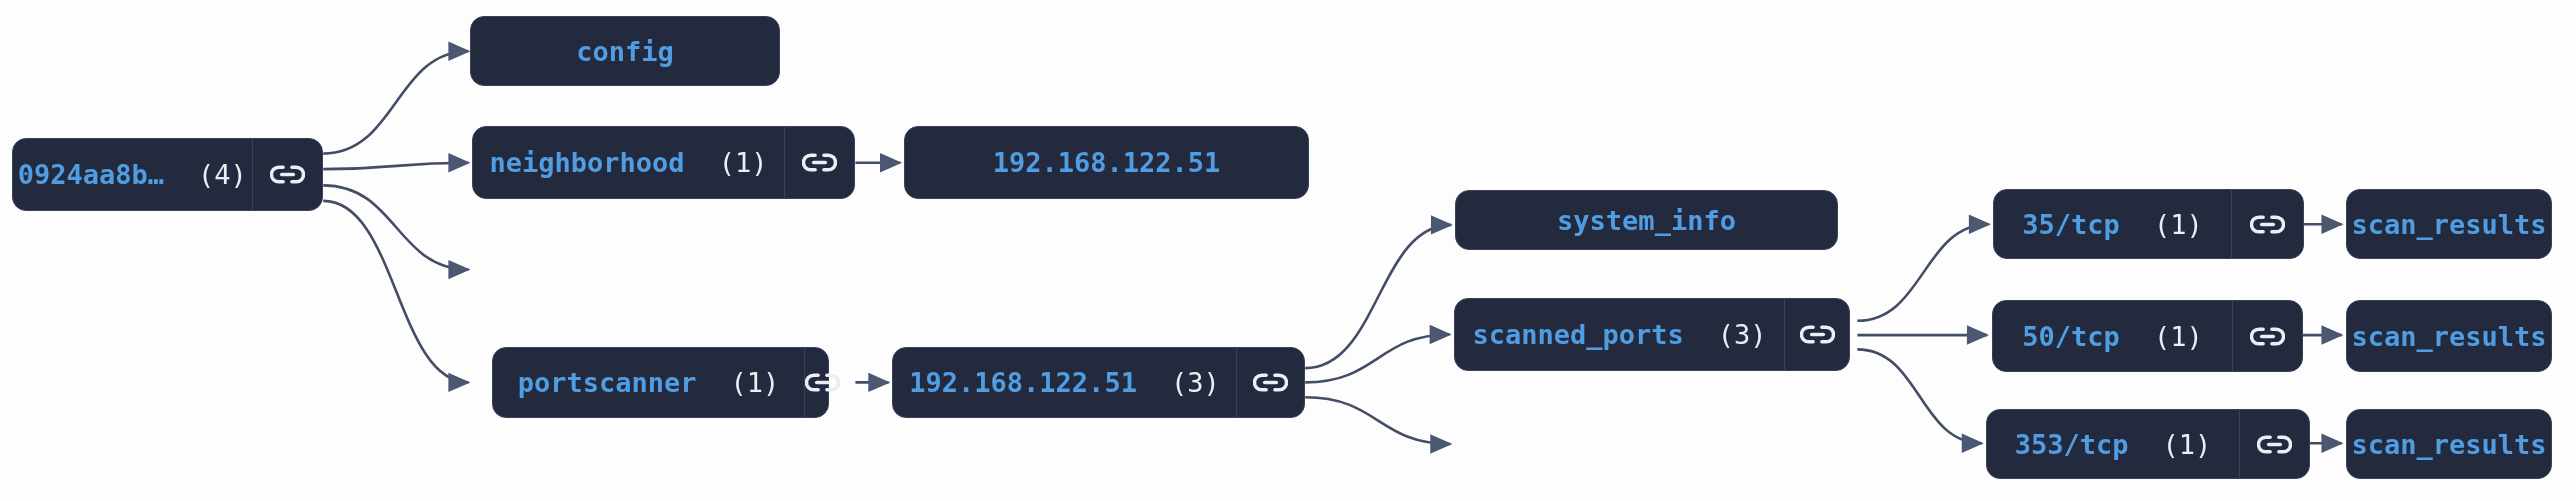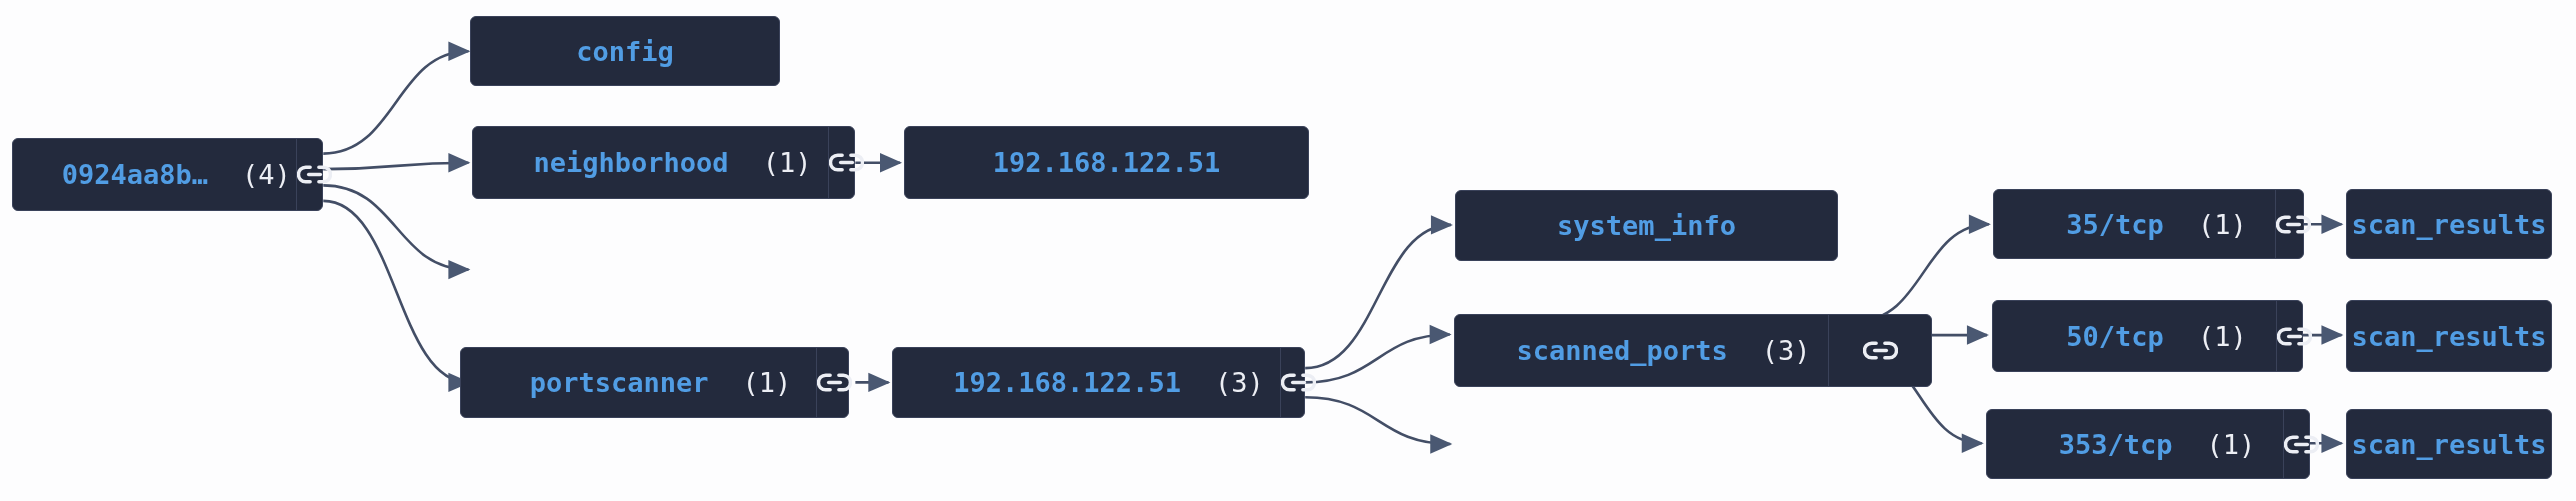--- a/index.html
+++ b/index.html
@@ -22,28 +22,27 @@
   .canvas{position:relative;width:2576px;height:501px;}
   svg.edges{position:absolute;left:0;top:0;width:2576px;height:501px;}
   svg.edges path.edge{fill:none;stroke:var(--edge-color);stroke-width:4px;}
   svg.edges .arrowhead{fill:var(--arrow-color);}
   .node{
     position:absolute;
     display:flex;
     align-items:stretch;
     background:var(--node-background);
     border:1.3px solid var(--node-border);
-    border-radius:6px;
+    border-radius:14px;
     cursor:pointer;
   }
   .node-text{
     display:flex;align-items:center;justify-content:center;
     gap:34px;
     flex:0 0 auto;
-    margin-left:44px;
   }
   .node-link{
     flex:1 1 auto;
     display:flex;align-items:center;justify-content:center;
     border-left:1.3px solid var(--divider-color);
   }
   .node.leaf{align-items:center;justify-content:center;}
   .key{
     color:var(--key-text-color);
     font-size:27px;font-weight:700;line-height:1;white-space:nowrap;
@@ -53,24 +52,24 @@
     font-size:27px;font-weight:500;line-height:1;white-space:nowrap;
   }
   .link-icon-svg{stroke:var(--icon-color);fill:none;stroke-width:2.4;stroke-linecap:round;stroke-linejoin:round;}
 
   
   .n-root{left:11.7px;top:138px;width:311px;height:73px}          .n-root .node-text{width:239px}
   .n-config{left:470px;top:16px;width:310px;height:70px}
   .n-neighborhood{left:472px;top:126px;width:383px;height:73px} .n-neighborhood .node-text{width:311px}
   .n-ip1{left:904px;top:126px;width:405px;height:73px}
   .n-platform{left:472px;top:235px;width:339px;height:70px}
-  .n-portscanner{left:460px;top:347px;width:389px;height:71px}  .n-portscanner .node-text{width:311px}
+  .n-portscanner{left:492px;top:347px;width:337px;height:71px}  .n-portscanner .node-text{width:311px}
   .n-ip2{left:892px;top:347px;width:413px;height:71px}         .n-ip2 .node-text{width:343px}
-  .n-system-info{left:1455px;top:190px;width:383px;height:71px}
-  .n-scanned-ports{left:1454px;top:314px;width:478px;height:73px} .n-scanned-ports .node-text{width:329px}
+  .n-system-info{left:1455px;top:190px;width:383px;height:60px}
+  .n-scanned-ports{left:1454px;top:298px;width:396px;height:73px} .n-scanned-ports .node-text{width:329px}
   .n-stats{left:1454px;top:409px;width:296px;height:71px}
   .n-port22{left:1993px;top:189px;width:311px;height:70px}      .n-port22 .node-text{width:237px}
   .n-sr22{left:2346px;top:189px;width:206px;height:70px}
   .n-port80{left:1992px;top:300px;width:311px;height:72px}      .n-port80 .node-text{width:239px}
   .n-sr80{left:2346px;top:300px;width:206px;height:72px}
   .n-port443{left:1986px;top:409px;width:324px;height:70px}     .n-port443 .node-text{width:252px}
   .n-sr443{left:2346px;top:409px;width:206px;height:70px}
 </style>
 </head>
 <body>

